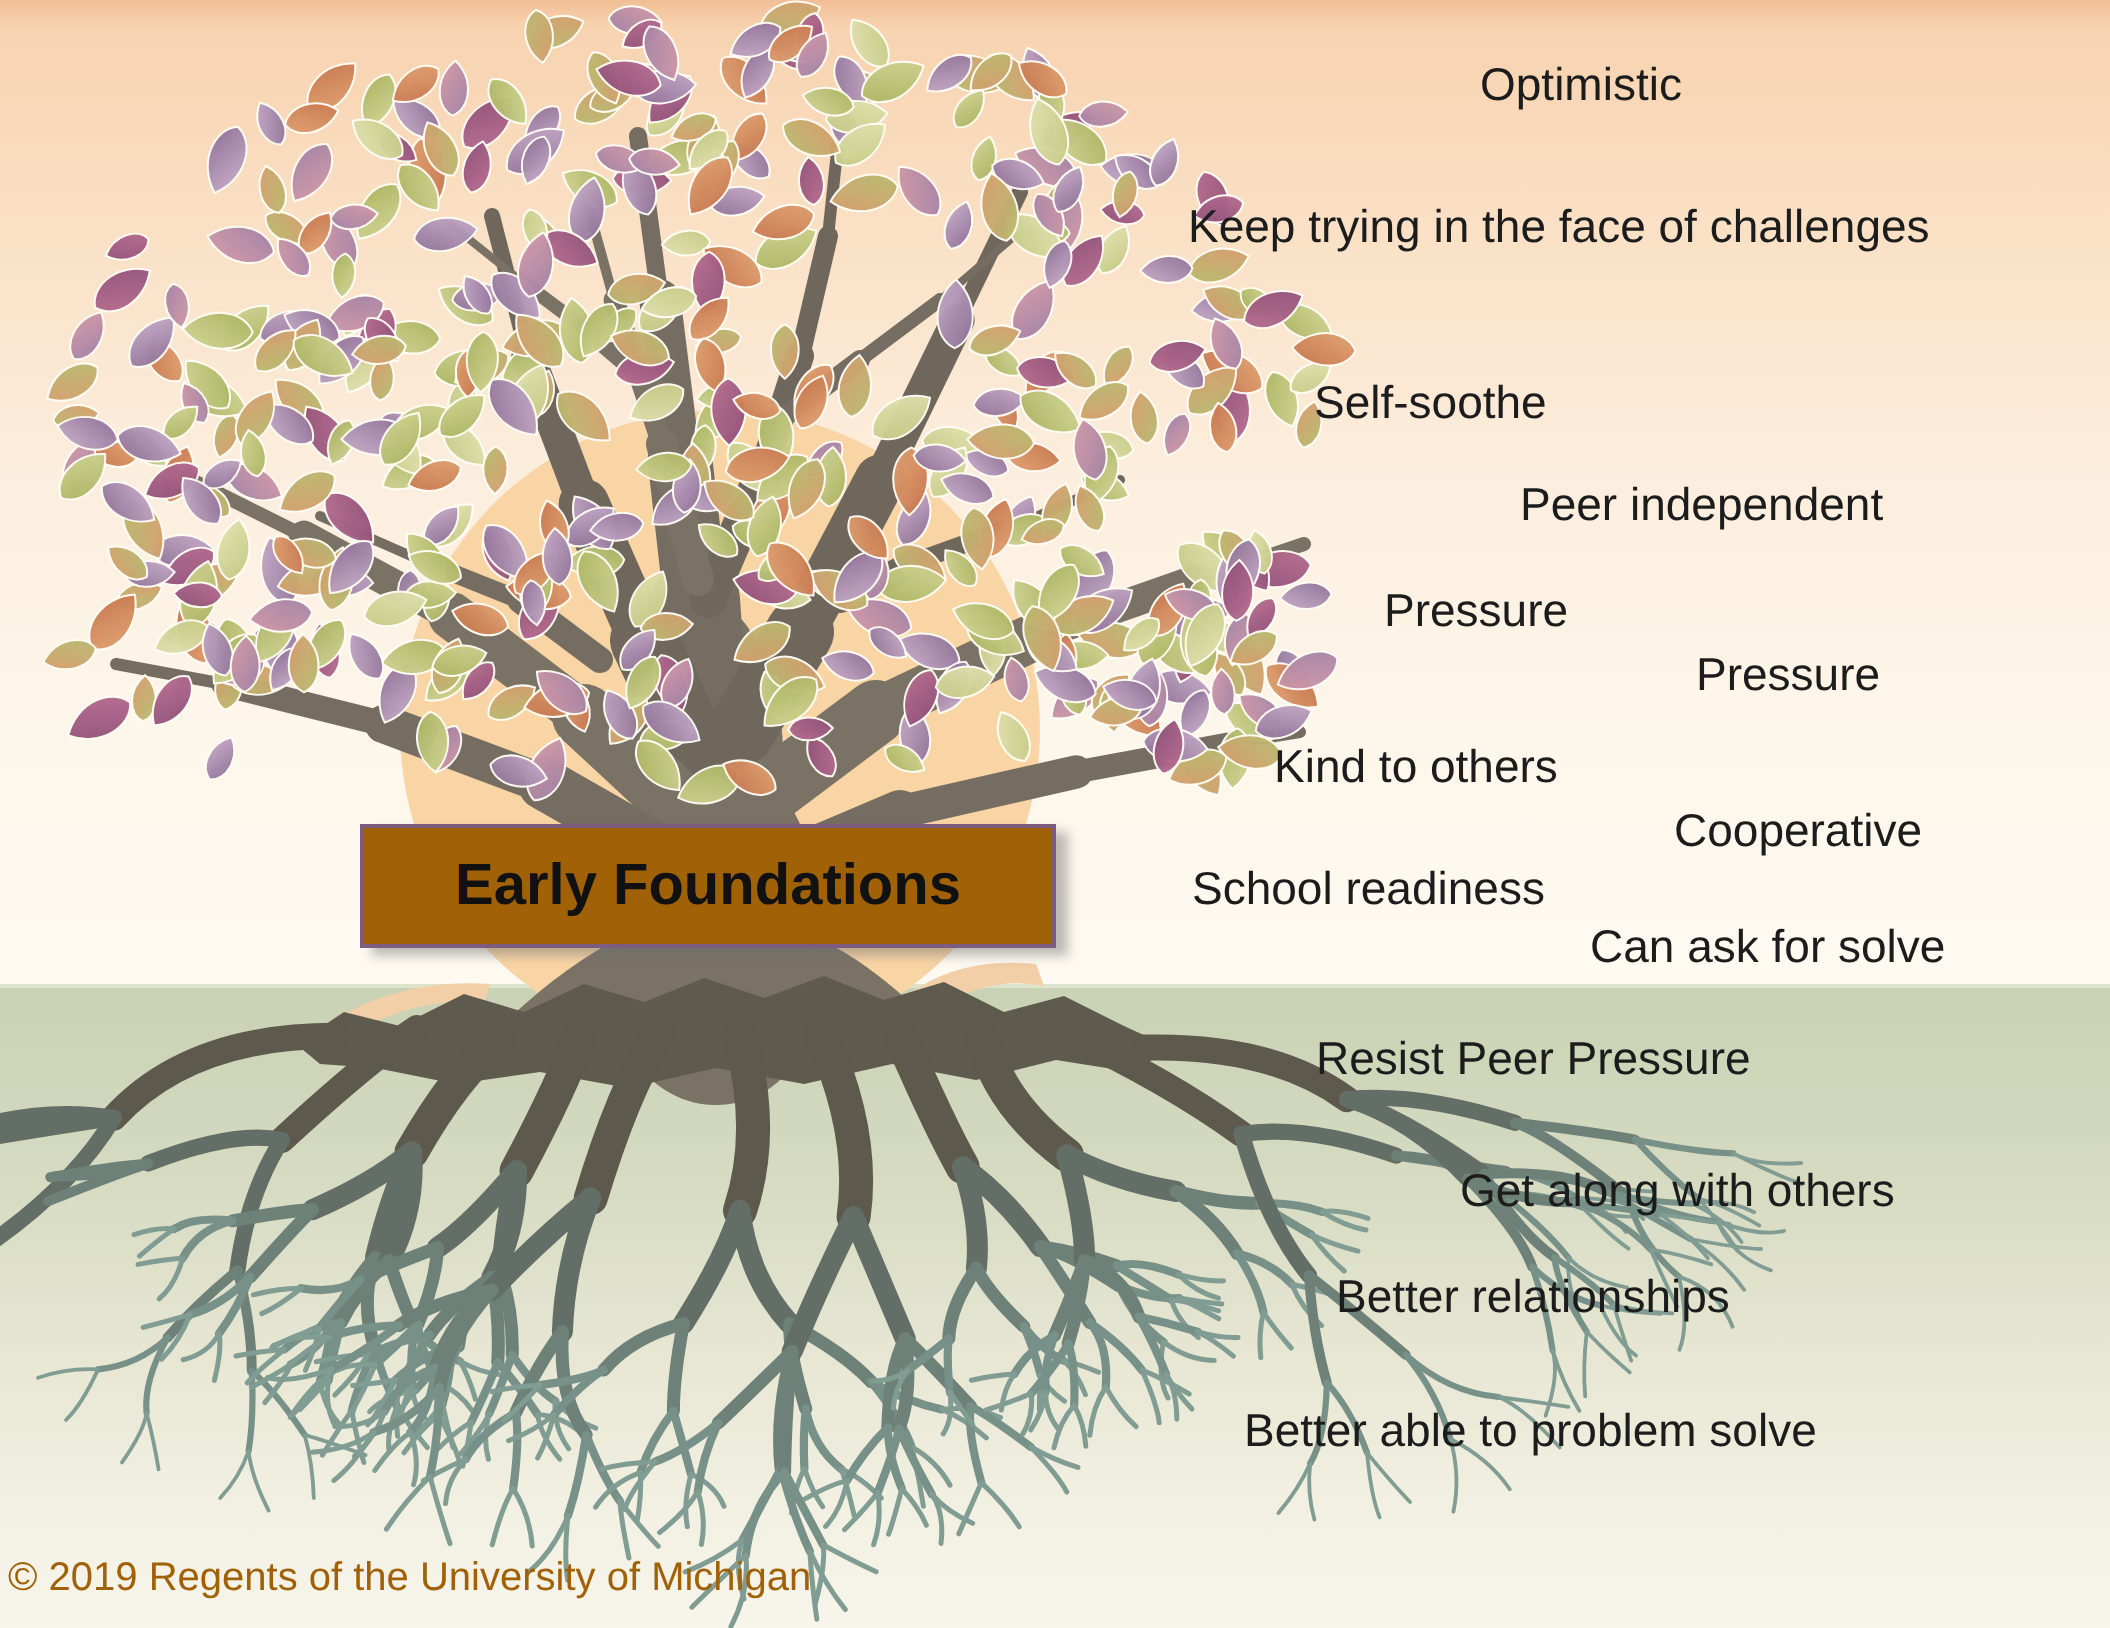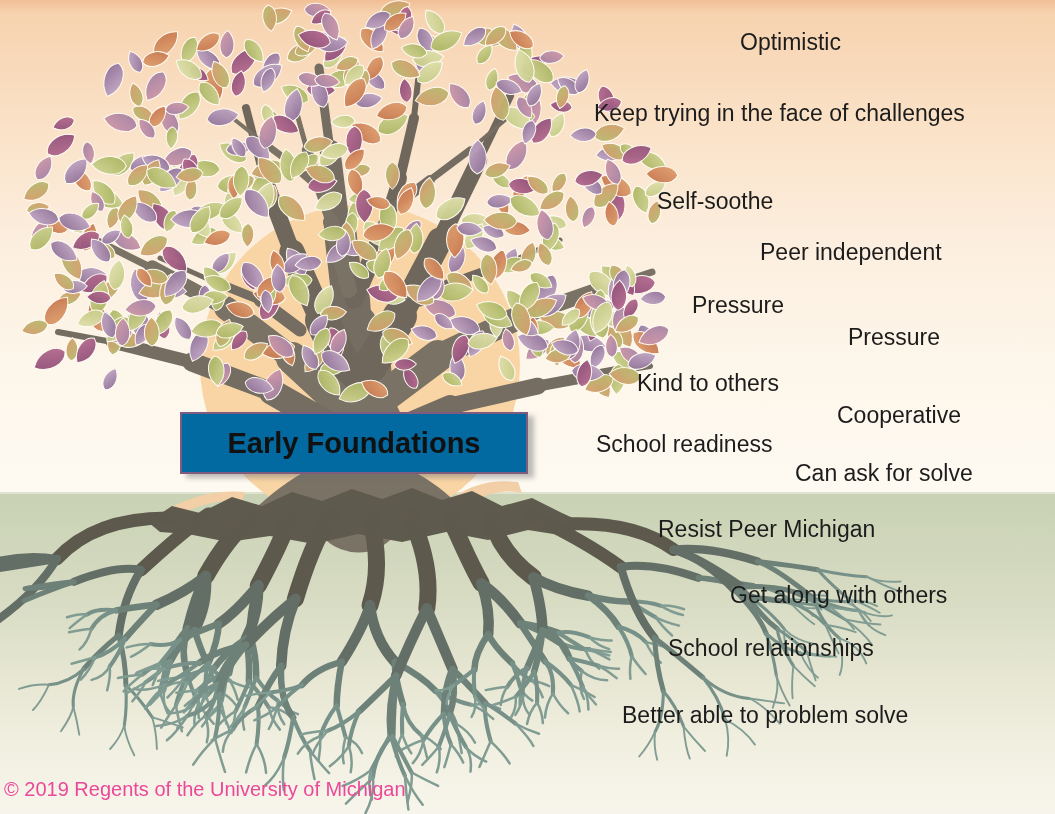--- a/index.html
+++ b/index.html
@@ -19,30 +19,30 @@
     background:linear-gradient(to bottom,
       #c9d2b5 0px,#d5dac0 90px,#e6e6d2 180px,#f1efe0 250px,#f8f6ec 322px);
   }
   svg.tree{position:absolute;left:0;top:0;}
   .trait{
     position:absolute;white-space:nowrap;color:#1c1c1c;
     font-size:23px;font-weight:normal;line-height:1.2;
   }
   .title-box{
     position:absolute;left:180px;top:412px;width:348px;height:62px;
-    background:#0369a1;border:2px solid #7d5c80;box-sizing:border-box;
+    background:#a16207;border:2px solid #7d5c80;box-sizing:border-box;
     box-shadow:6px 4px 5px rgba(110,110,110,0.45);
     display:flex;align-items:center;justify-content:center;
   }
   .title-box span{
     color:#111111;font-size:29px;font-weight:bold;white-space:nowrap;
   }
   .copyright{
     position:absolute;left:4px;top:778px;white-space:nowrap;
-    color:#ec4899;font-size:20px;font-weight:normal;
+    color:#a16207;font-size:20px;font-weight:normal;
   }
 </style>
 </head>
 <body>
 
 <div class="stage">
 
   <div class="sky"></div>
   <div class="ground"></div>
 
@@ -1025,19 +1025,19 @@
   <div class="trait" style="left:740px;top:29px">Optimistic</div>
   <div class="trait" style="left:594px;top:100px">Keep trying in the face of challenges</div>
   <div class="trait" style="left:657px;top:188px">Self-soothe</div>
   <div class="trait" style="left:760px;top:239px">Peer independent</div>
   <div class="trait" style="left:692px;top:292px">Pressure</div>
   <div class="trait" style="left:848px;top:324px">Pressure</div>
   <div class="trait" style="left:637px;top:370px">Kind to others</div>
   <div class="trait" style="left:837px;top:402px">Cooperative</div>
   <div class="trait" style="left:596px;top:431px">School readiness</div>
   <div class="trait" style="left:795px;top:460px">Can ask for solve</div>
-  <div class="trait" style="left:658px;top:516px">Resist Peer Michigan</div>
+  <div class="trait" style="left:658px;top:516px">Resist Peer Pressure</div>
   <div class="trait" style="left:730px;top:582px">Get along with others</div>
-  <div class="trait" style="left:668px;top:635px">School relationships</div>
+  <div class="trait" style="left:668px;top:635px">Better relationships</div>
   <div class="trait" style="left:622px;top:702px">Better able to problem solve</div>
 
   <div class="copyright">© 2019 Regents of the University of Michigan</div>
 </div>
 
 </body></html>

